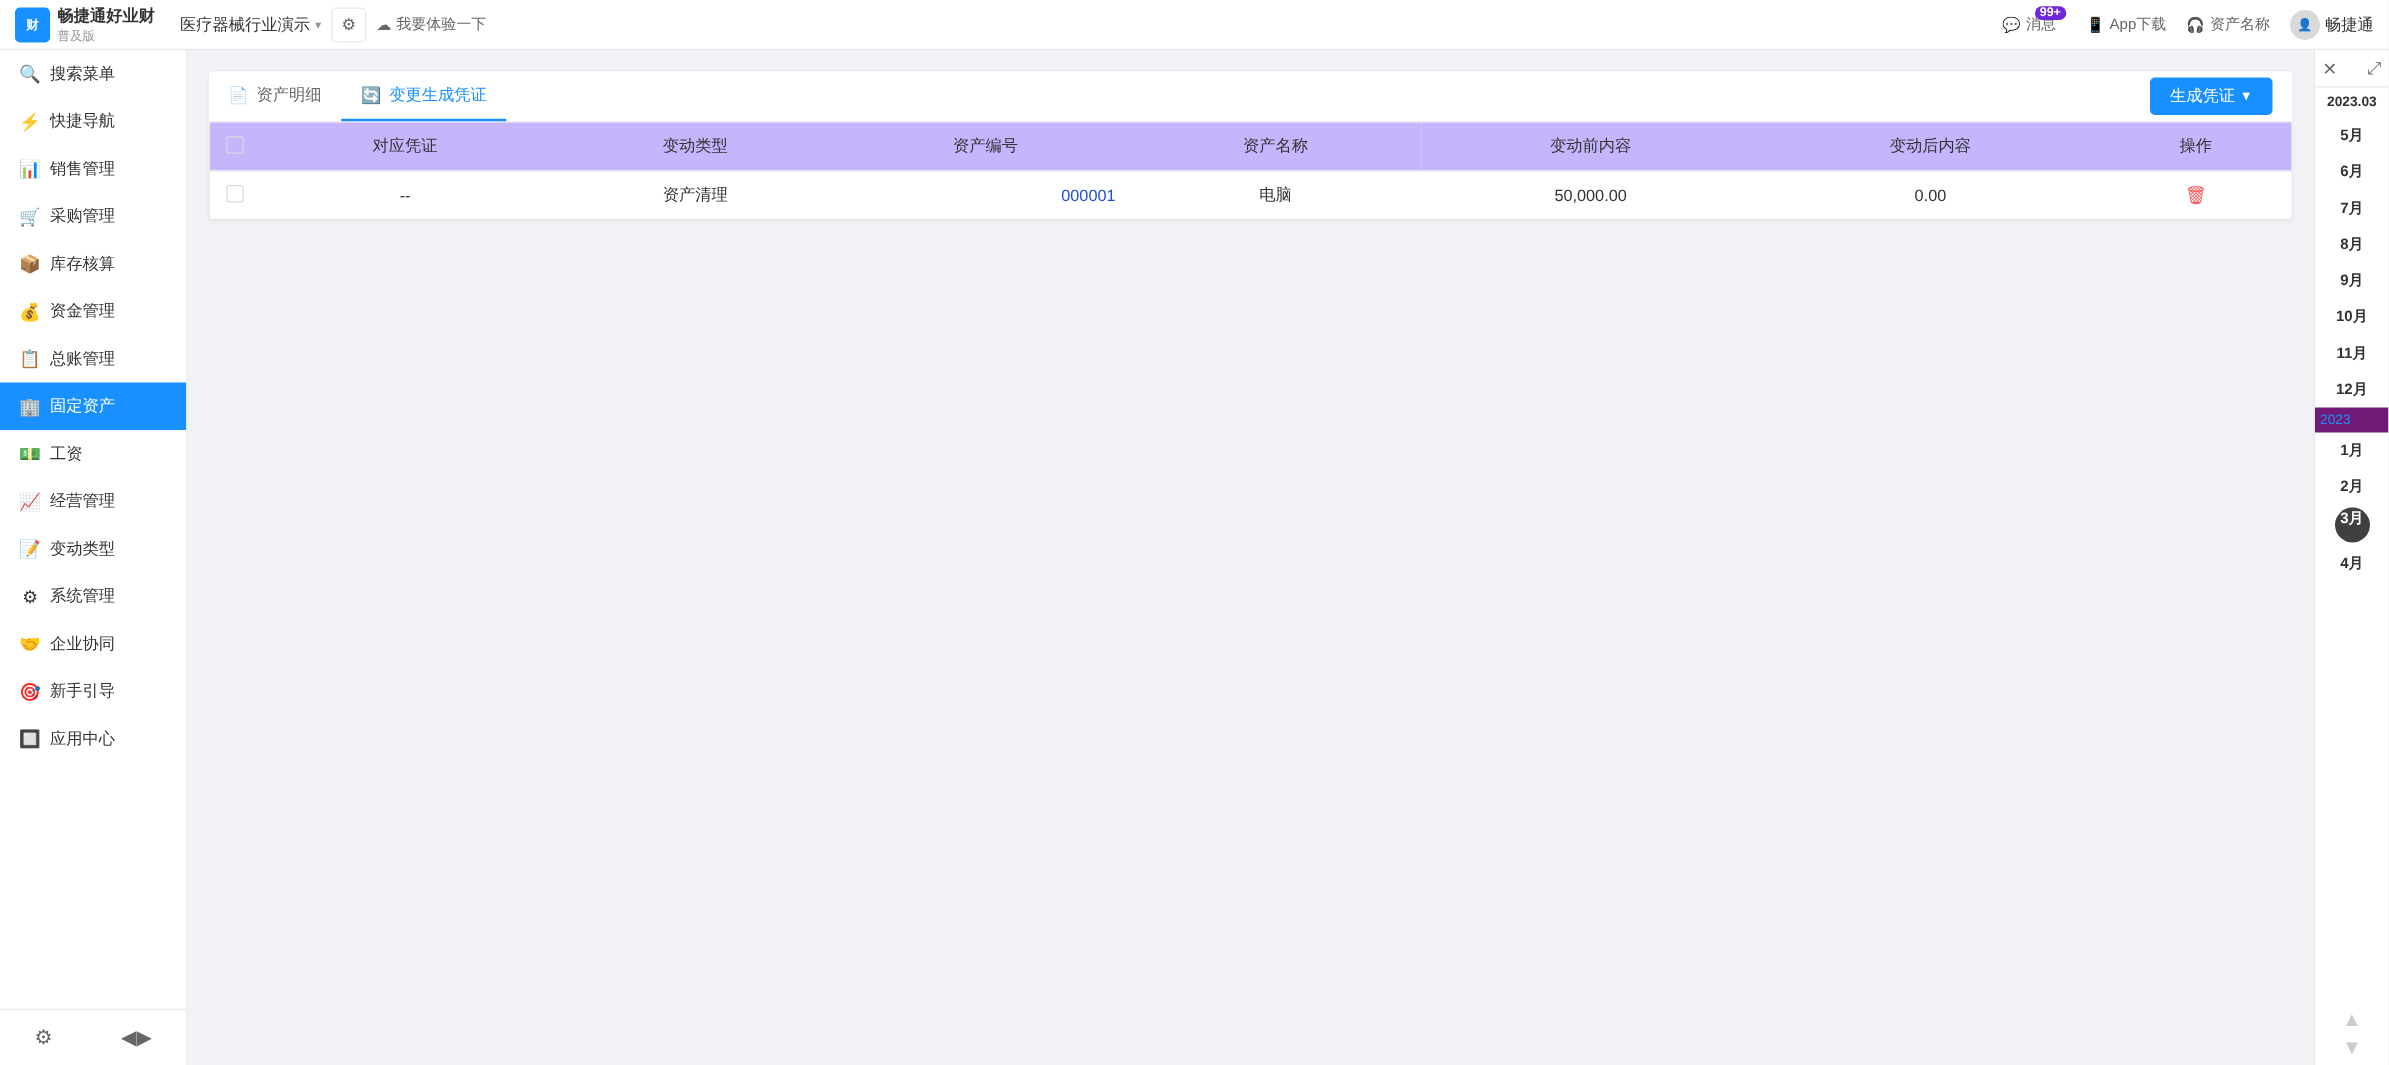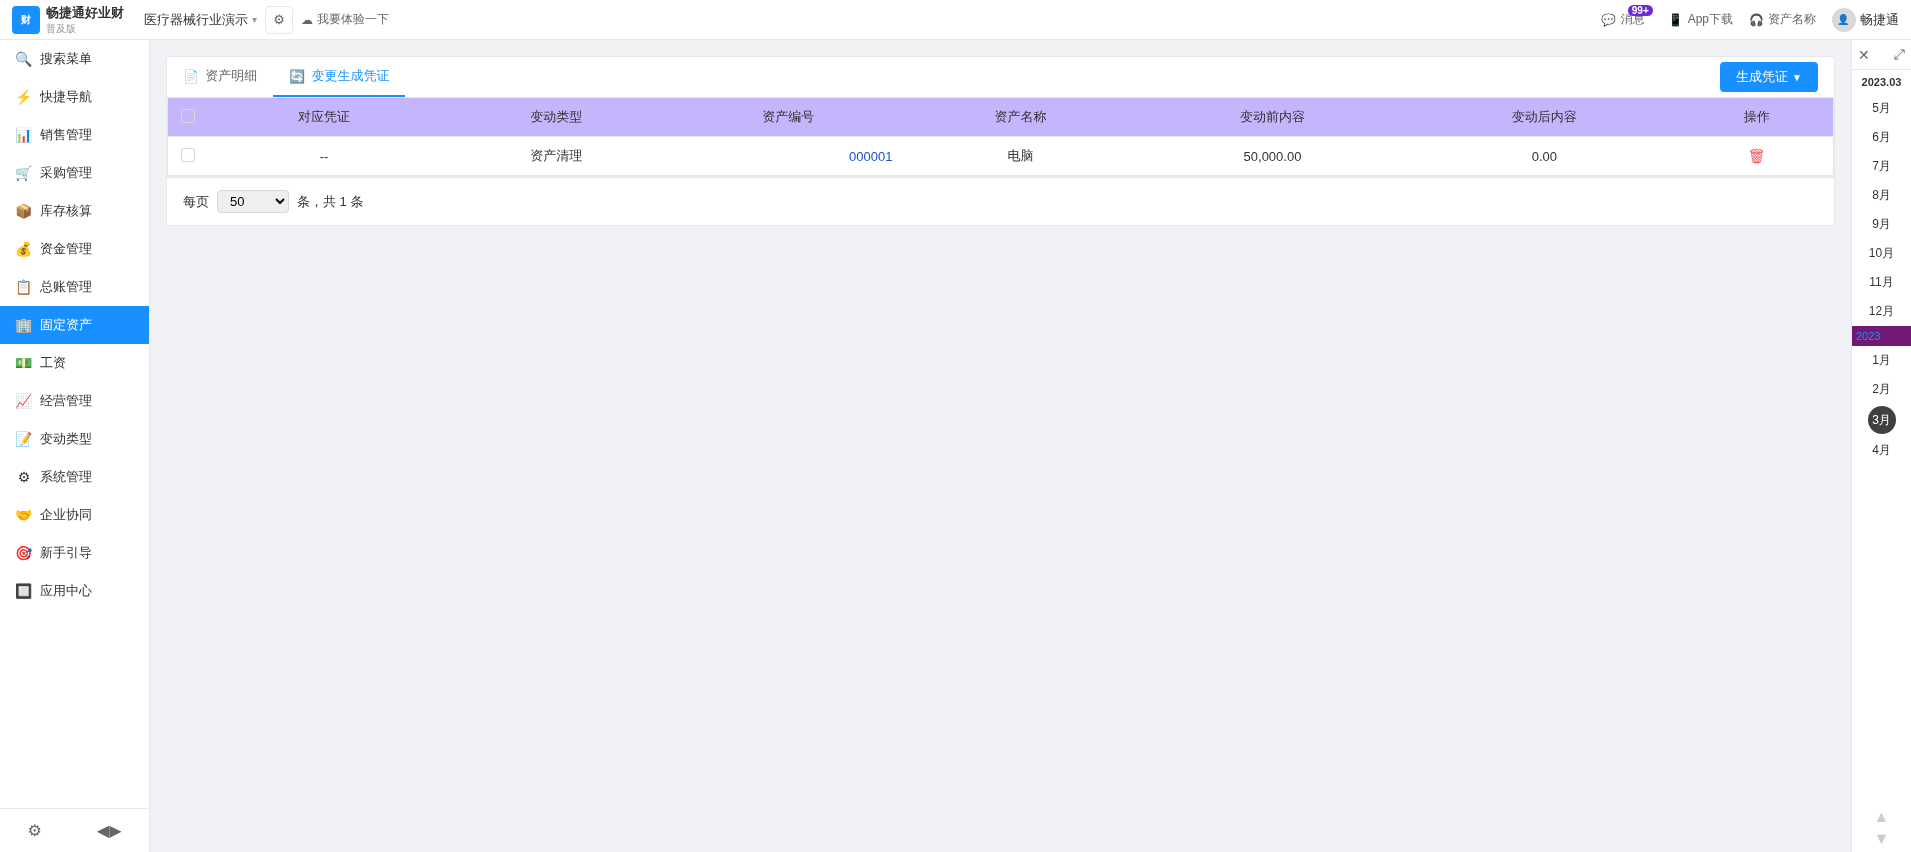--- a/index.html
+++ b/index.html
@@ -180,27 +180,28 @@
       align-items: center;
       justify-content: space-between;
       width: 100%;
       padding: 4px 4px;
       border-bottom: 1px solid #e8e8e8;
     }
     .rp-btn { cursor: pointer; color: #666; font-size: 14px; padding: 2px; }
     .month-list { width: 100%; overflow-y: auto; flex: 1; }
     .month-item {
       display: flex;
-      align-items: center;
+      align-items: flex-start;
       justify-content: center;
       padding: 6px 4px;
       cursor: pointer;
       font-size: 12px;
       color: #333;
       width: 100%;
+      font-weight: bold;
     }
     .month-item.active { background: #404040; color: #fff; border-radius: 50%; width: 28px; height: 28px; margin: 2px auto; padding: 0; }
     .year-divider { font-size: 11px; color: #1890ff; font-weight: normal; padding: 4px; width: 100%; background: #701a75; }
 
     
     .card { background: #fff; border: 1px solid #e8e8e8; border-radius: 4px; overflow: hidden; margin-bottom: 0; }
   </style>
 </head>
 <body>
 
@@ -368,30 +369,20 @@
                 <td>50,000.00</td>
                 <td>0.00</td>
                 <td>
                   <span class="delete-btn">🗑</span>
                 </td>
               </tr>
             </tbody>
           </table>
         </div>
 
-        <div class="pagination">
-          <span>每页</span>
-          <select class="page-size-select">
-            <option value="10">10</option>
-            <option value="20">20</option>
-            <option value="50" selected="">50</option>
-            <option value="100">100</option>
-          </select>
-          <span>条，共 1 条</span>
-        </div>
       </div>
     </div>
   </div>
 
   <div class="right-panel">
     <div class="right-panel-header">
       <span class="rp-btn">✕</span>
       <span class="rp-btn">⤢</span>
     </div>
     <div style="font-size:11px;color:#333;font-weight:bold;text-align:center;padding:6px 0;width:100%;">2023.03</div>

